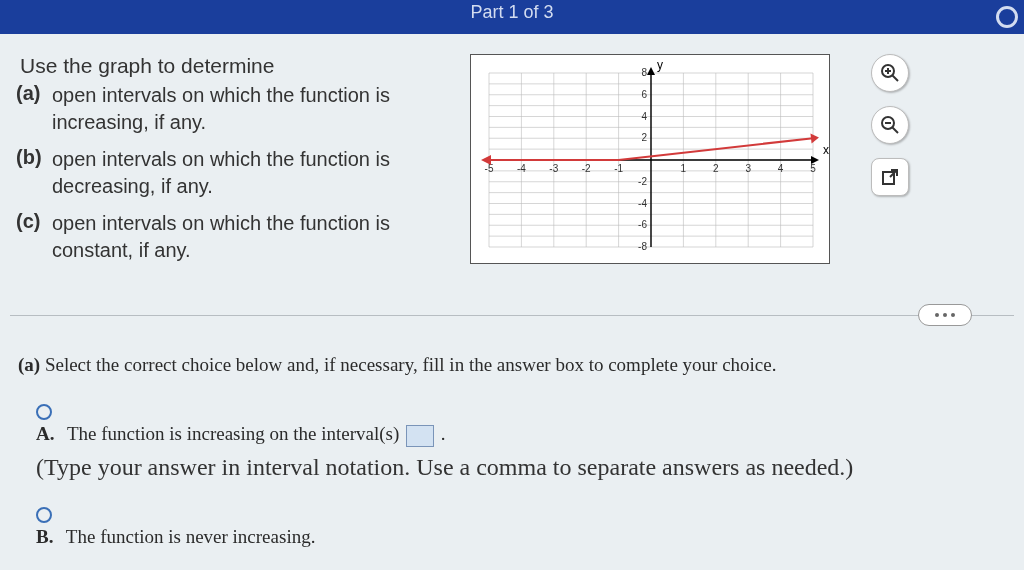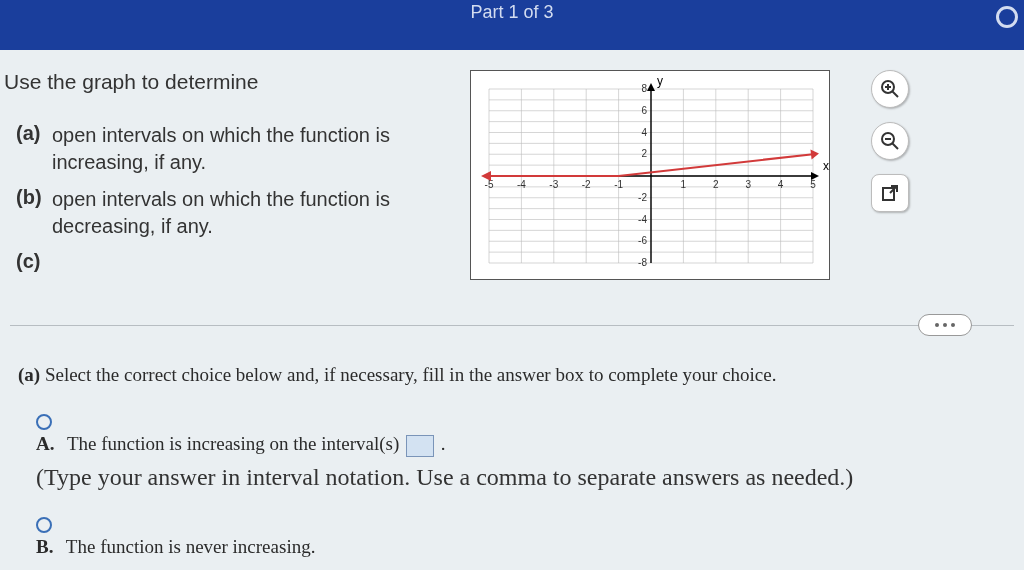--- a/index.html
+++ b/index.html
@@ -5,21 +5,21 @@
   * { box-sizing: border-box; margin: 0; padding: 0; }
   body {
     width: 1024px;
     height: 570px;
     font-family: Arial, Helvetica, sans-serif;
     background: #eaeff2;
     overflow: hidden;
     position: relative;
   }
   .topbar {
-    height: 50px;
+    height: 34px;
     background: #1a3e9c;
     color: #cdd9f2;
     display: flex;
     align-items: flex-start;
     justify-content: center;
     position: relative;
     padding-top: 2px;
     font-size: 18px;
   }
   .topbar .part { color: #d3dcf0; }
@@ -38,21 +38,21 @@
   .content-row {
     display: flex;
     align-items: flex-start;
   }
   .text-col {
     flex: 0 0 470px;
     padding-left: 0;
     font-size: 20px;
     color: #333;
   }
-  .intro { margin-bottom: 28px; padding-left: 4px; font-size: 21px; }
+  .intro { margin-bottom: 4px; padding-left: 20px; font-size: 21px; }
   .item { display: flex; margin-bottom: 10px; padding-left: 16px; }
   .item .lbl { width: 36px; font-weight: bold; }
   .item .txt { flex: 1; line-height: 1.35; }
   .graph-col {
     flex: 0 0 380px;
     position: relative;
     margin-left: 0px;
   }
   .tool-col {
     flex: 0 0 60px;
@@ -160,20 +160,21 @@
       <div class="item">
         <div class="lbl">(a)</div>
         <div class="txt">open intervals on which the function is increasing, if any.</div>
       </div>
       <div class="item">
         <div class="lbl">(b)</div>
         <div class="txt">open intervals on which the function is decreasing, if any.</div>
       </div>
       <div class="item">
         <div class="lbl">(c)</div>
+        <div class="txt">open intervals on which the function is constant, if any.</div>
       </div>
     </div>
 
     <div class="graph-col">
       <svg id="graph-svg" class="graph" width="360" height="210">
           <line x1="18" x2="342" y1="192" y2="192" stroke="#bbb" stroke-width="0.6"></line>
           <line x1="18" x2="342" y1="181.125" y2="181.125" stroke="#bbb" stroke-width="0.6"></line>
           <line x1="18" x2="342" y1="170.25" y2="170.25" stroke="#bbb" stroke-width="0.6"></line>
           <line x1="18" x2="342" y1="159.375" y2="159.375" stroke="#bbb" stroke-width="0.6"></line>
           <line x1="18" x2="342" y1="148.5" y2="148.5" stroke="#bbb" stroke-width="0.6"></line>

